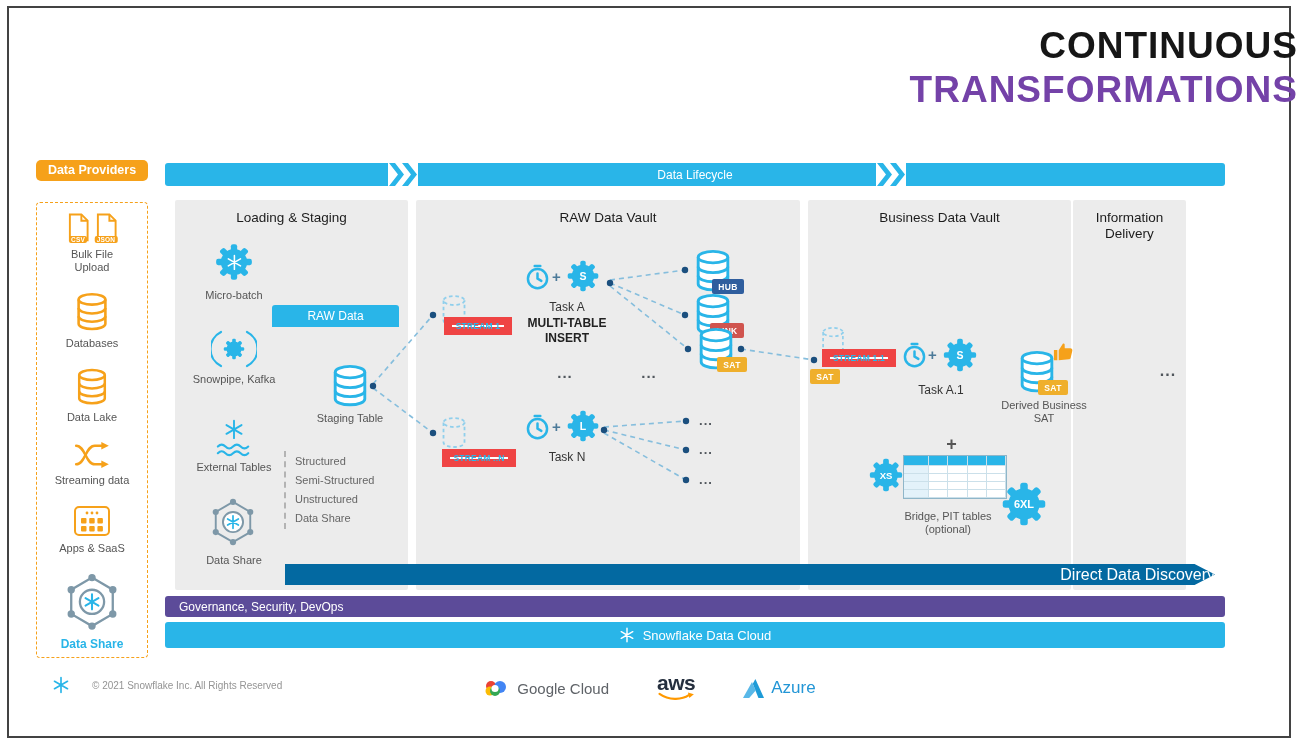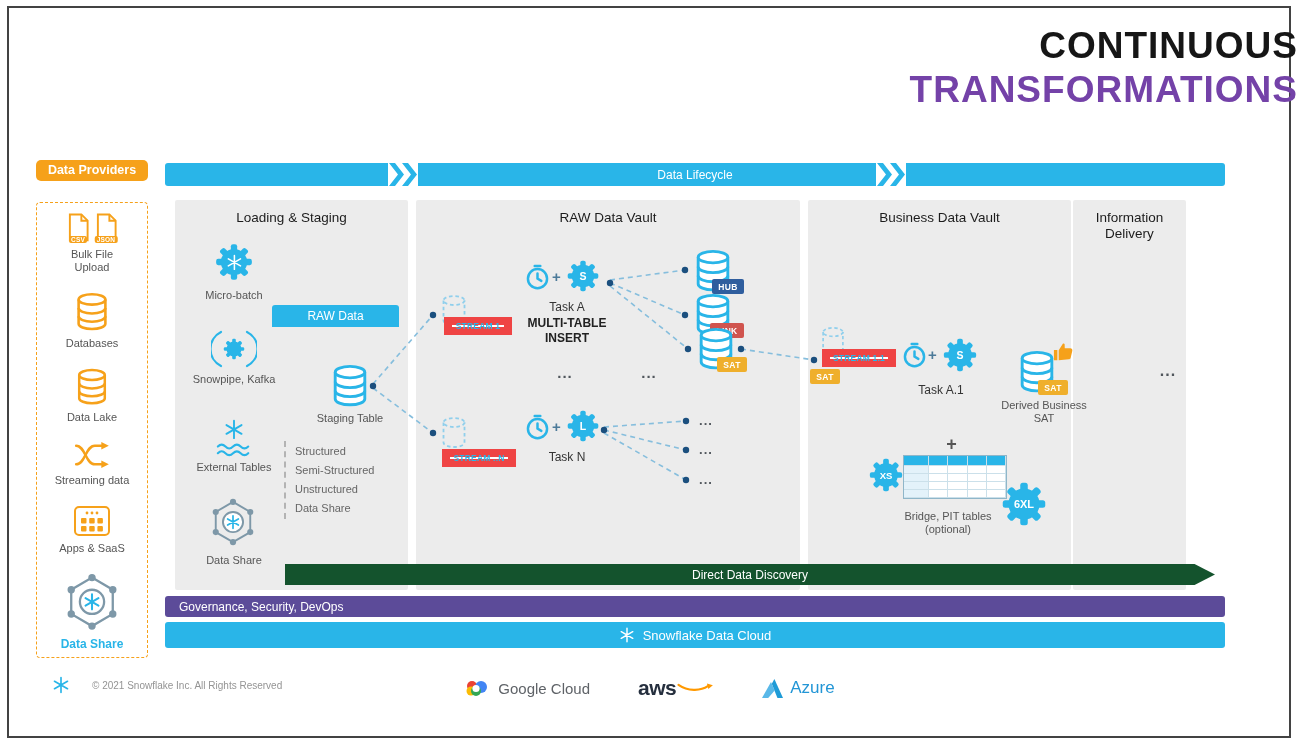--- a/index.html
+++ b/index.html
@@ -41,28 +41,28 @@
   .dbwrap .badge{position:absolute;right:-8px;bottom:-1px}
   .clk,.ghost{position:absolute;z-index:3}
   .plus{position:absolute;z-index:3;font-size:15px;font-weight:bold;color:#4C7A99}
   .ell{position:absolute;z-index:3;font-weight:bold;color:#50565C;font-size:15px;letter-spacing:1px;text-align:center}
   .dtypes{position:absolute;z-index:3;border-left:2px dashed #b3b3b3;padding:1px 0 1px 9px;font-size:11px;color:#666;line-height:19px}
   .dtypes span{display:block}
   .minitable{position:absolute;z-index:3;background:#fff;border:1px solid #8FB6C9;display:grid;grid-template-columns:1.3fr 1fr 1fr 1fr 1fr;grid-template-rows:10px 1fr 1fr 1fr 1fr}
   .minitable div{border-right:1px solid #CBE0EA;border-bottom:1px solid #CBE0EA}
   .minitable .hdr{background:#29B5E8}
   .minitable .rowh{background:#E3F2FA}
-  .discovery{position:absolute;left:285px;top:564px;width:930px;height:21px;background:#14532d;z-index:4;color:#fff;font-size:12px;display:flex;align-items:center;justify-content:center;clip-path:polygon(0 0,97.8% 0,100% 50%,97.8% 100%,0 100%)}
+  .discovery{position:absolute;left:285px;top:564px;width:930px;height:21px;background:#0369a1;z-index:4;color:#fff;font-size:16px;display:flex;align-items:center;justify-content:flex-end;clip-path:polygon(0 0,97.8% 0,100% 50%,97.8% 100%,0 100%)}
   .gov{position:absolute;left:165px;top:596px;width:1060px;height:21px;background:#5C4B99;border-radius:3px;color:#fff;font-size:12px;display:flex;align-items:center;padding-left:14px}
   .cloudbar{position:absolute;left:165px;top:622px;width:1060px;height:26px;background:#29B5E8;border-radius:3px;color:#fff;font-size:13px;display:flex;align-items:center;justify-content:center;gap:8px}
   .copyright{position:absolute;left:52px;top:676px;display:flex;align-items:center;gap:22px;color:#949494;font-size:10px}
   .logos{position:absolute;top:666px;left:0;right:0;height:44px;display:flex;align-items:center;justify-content:center;gap:48px;z-index:3}
   .logo{display:flex;align-items:center;gap:7px}
   .g-text{font-size:15px;color:#5F6368;font-weight:500}
-  .aws{display:flex;align-items:center}
+  .aws{display:flex;flex-direction:column;align-items:center}
   .aws-text{font-size:21px;font-weight:bold;color:#252F3E;letter-spacing:-.5px;line-height:18px}
   .az-text{font-size:17px;color:#2396D6}
 </style>
 </head>
 <body>
 
 <div class="world">
 
   <svg width="0" height="0" style="position:absolute" aria-hidden="true">
     <defs>
@@ -272,21 +272,21 @@
   </div>
   <div class="lbl" style="left:314px;top:412px;width:72px">Staging Table</div>
   <svg class="el" style="left:213px;top:419px" width="42" height="38" viewBox="0 0 44 40">
     <use href="#sym-flake" x="11" y="0" width="22" height="22" style="color:#29B5E8"></use>
     <g fill="none" stroke="#29B5E8" stroke-width="2.2" stroke-linecap="round">
       <path d="M5 29 q4 -4 8 0 t8 0 t8 0 t8 0"></path>
         <path d="M5 36 q4 -4 8 0 t8 0 t8 0 t8 0"></path>
     </g>
   </svg>
   <div class="lbl" style="left:194px;top:461px;width:80px">External Tables</div>
-  <div class="dtypes" style="left:284px;top:441px;width:120px">
+  <div class="dtypes" style="left:284px;top:451px;width:120px">
     <span>Structured</span>
     <span>Semi-Structured</span>
     <span>Unstructured</span>
     <span>Data Share</span>
   </div>
   <svg class="el" style="left:210px;top:498px" width="46" height="50" viewBox="0 0 48 52">
     <use href="#sym-net" style="color:#7E98A8"></use>
   </svg>
   <div class="lbl" style="left:194px;top:554px;width:80px">Data Share</div>
 

